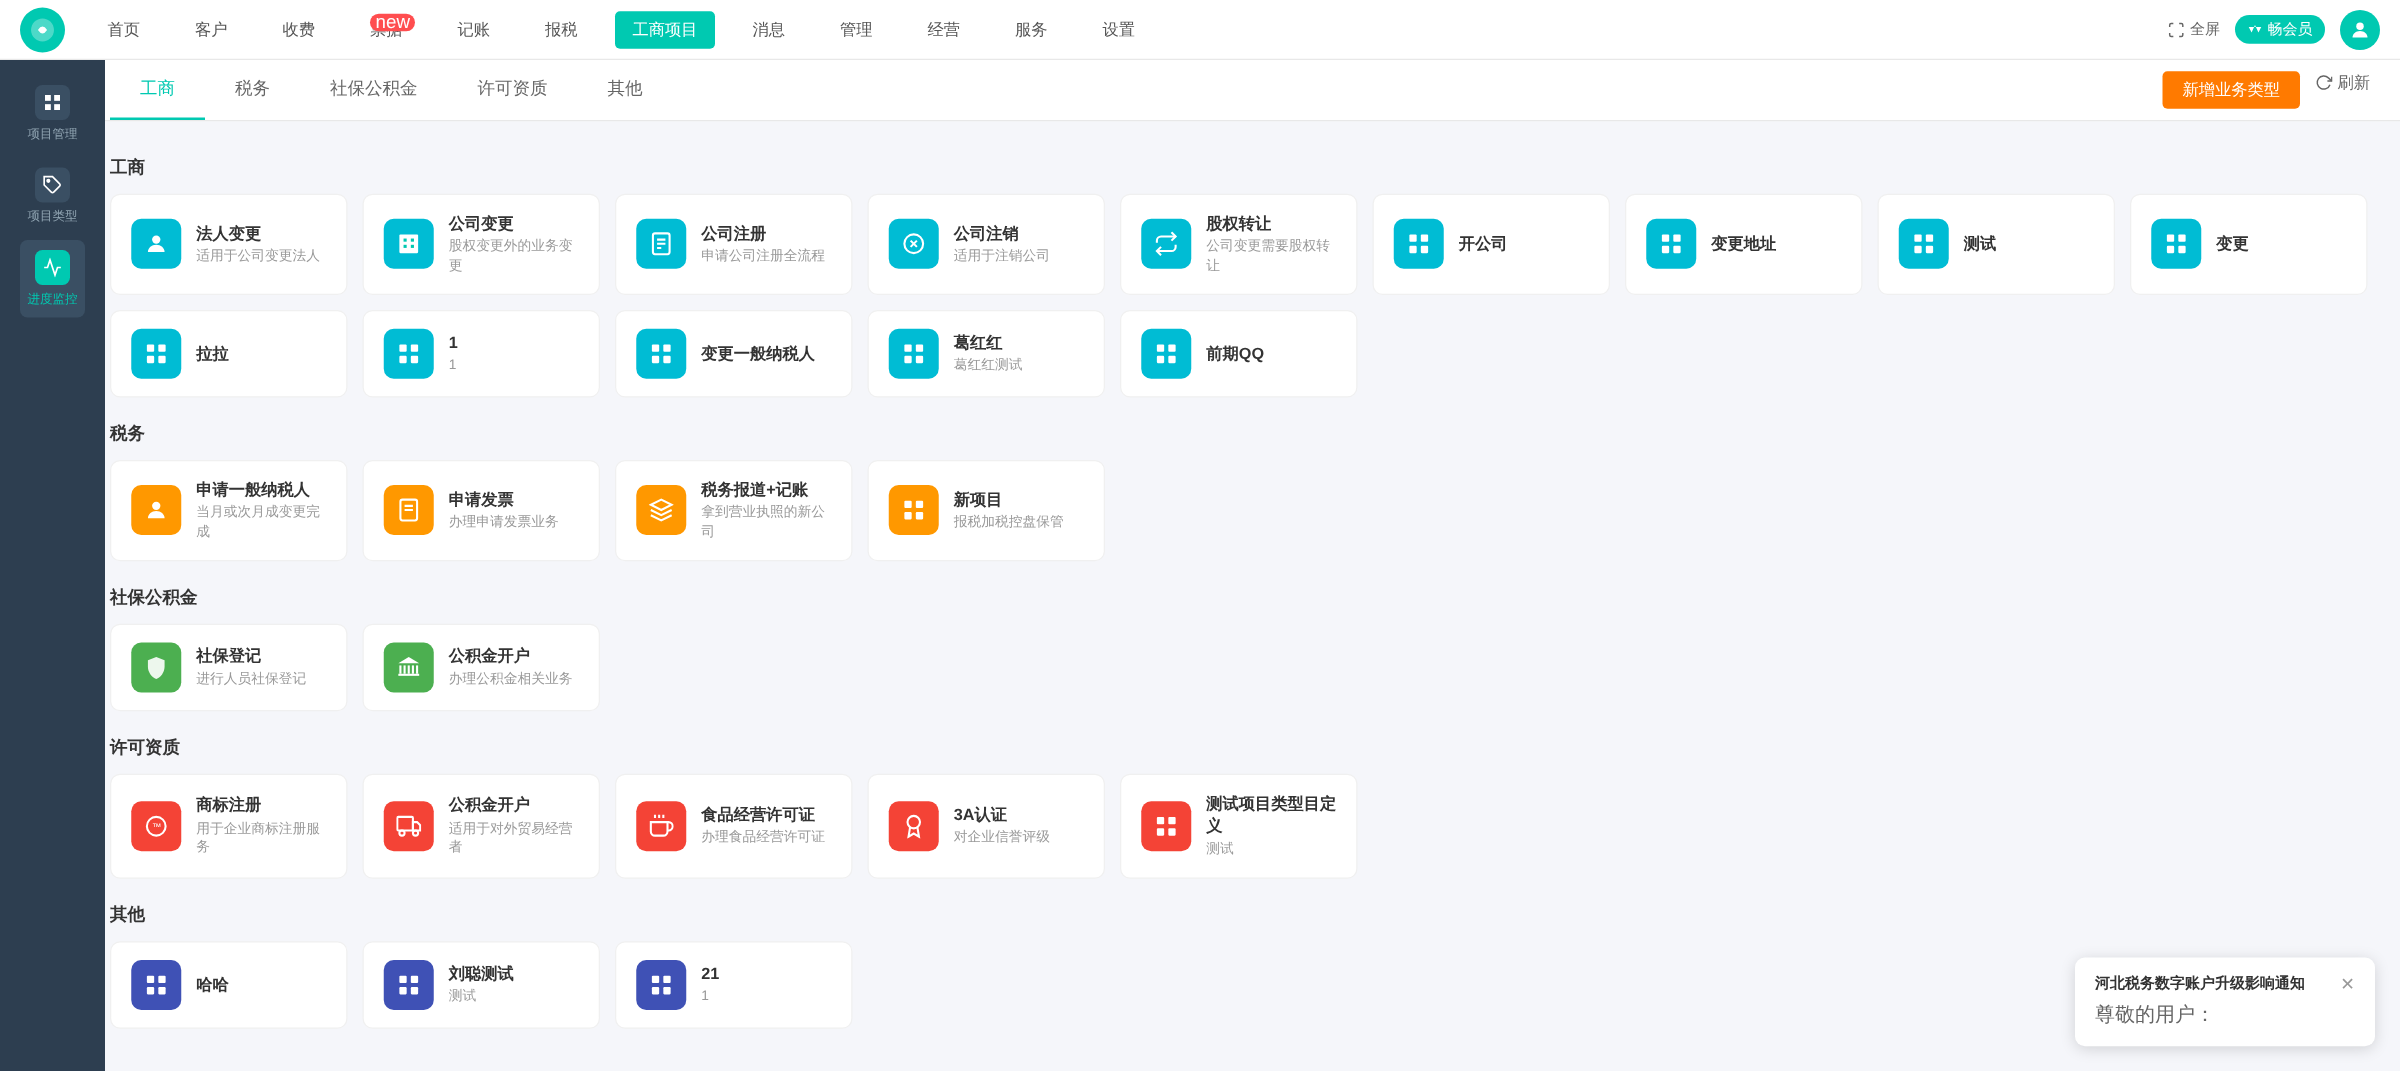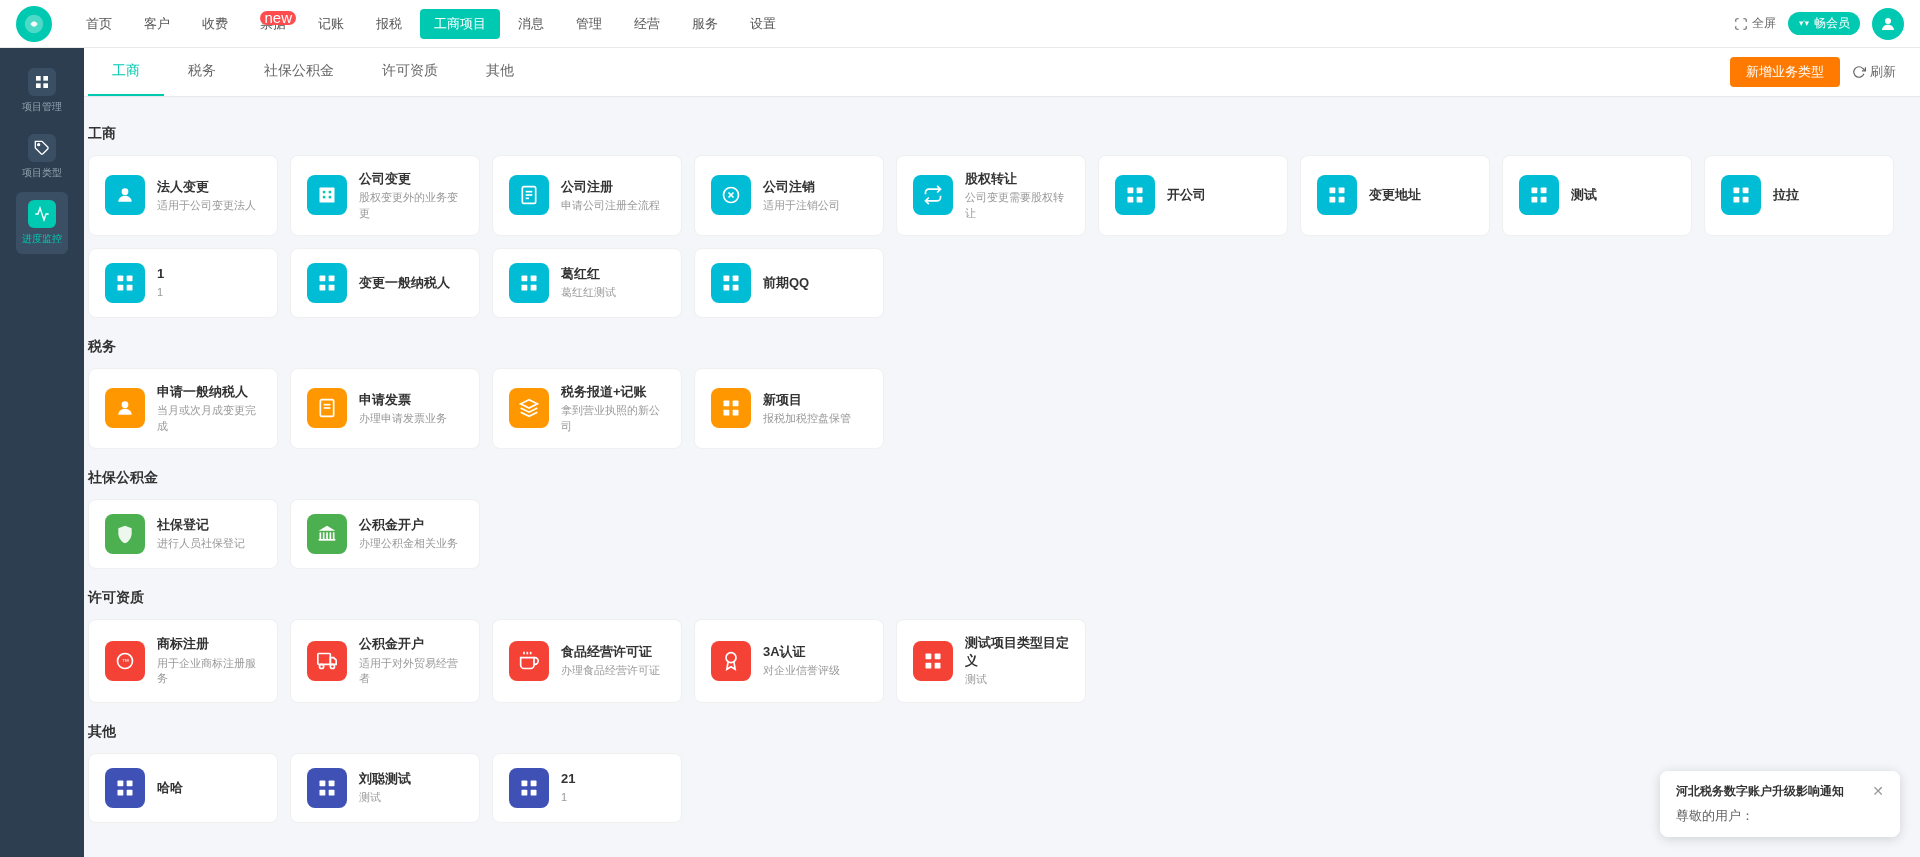--- a/index.html
+++ b/index.html
@@ -22,21 +22,21 @@
       height: 36px;
       background: #00c9b1;
       border-radius: 50%;
       display: flex;
       align-items: center;
       justify-content: center;
       margin-right: 20px;
       flex-shrink: 0;
     }
     .top-nav .logo svg { width: 22px; height: 22px; }
-    .nav-menu { display: flex; align-items: center; flex: 1; gap: 4px; }
+    .nav-menu { display: flex; align-items: center; flex: 1; gap: 16px; }
     .nav-item {
       padding: 6px 14px;
       border-radius: 4px;
       cursor: pointer;
       font-size: 13px;
       color: #555;
       white-space: nowrap;
       position: relative;
     }
     .nav-item.active {
@@ -137,21 +137,21 @@
       cursor: pointer;
       font-size: 14px;
       color: #666;
       border-bottom: 2px solid transparent;
       white-space: nowrap;
     }
     .tab-item.active {
       color: #00c9b1;
       border-bottom: 2px solid #00c9b1;
     }
-    .header-actions { display: flex; align-items: center; gap: 12px; padding-left: 48px; }
+    .header-actions { display: flex; align-items: flex-start; gap: 12px; padding-left: 48px; }
     .btn-new {
       background: #ff7a00;
       color: #fff;
       border: none;
       padding: 6px 16px;
       border-radius: 4px;
       cursor: pointer;
       font-size: 13px;
     }
     .btn-refresh {
@@ -234,21 +234,21 @@
       font-size: 12px;
     }
     .chat-header {
       display: flex;
       justify-content: space-between;
       align-items: center;
       margin-bottom: 6px;
     }
     .chat-title { font-weight: 600; font-size: 12px; color: #333; }
     .chat-close { cursor: pointer; color: #999; font-size: 14px; }
-    .chat-body { color: #666; font-size: 13px; line-height: 1.5; }
+    .chat-body { color: #666; font-size: 16px; line-height: 1.5; }
   </style>
 </head>
 <body>
 
 <nav class="top-nav">
   <div class="logo">
     <svg viewBox="0 0 24 24" fill="none" xmlns="http://www.w3.org/2000/svg">
       <path d="M12 2C6.48 2 2 6.48 2 12s4.48 10 10 10 10-4.48 10-10S17.52 2 12 2z" fill="white" opacity="0.3"></path>
       <path d="M8 12 Q12 6 16 12 Q12 18 8 12Z" fill="white"></path>
     </svg>
@@ -456,20 +456,33 @@
           <div class="card">
             <div class="card-icon ic-teal">
               <svg width="20" height="20" viewBox="0 0 24 24" fill="white">
                 <rect x="3" y="3" width="7" height="7" rx="1"></rect>
                 <rect x="14" y="3" width="7" height="7" rx="1"></rect>
                 <rect x="3" y="14" width="7" height="7" rx="1"></rect>
                 <rect x="14" y="14" width="7" height="7" rx="1"></rect>
               </svg>
             </div>
             <div class="card-text">
+              <div class="card-name">变更</div>
+            </div>
+          </div>
+          <div class="card">
+            <div class="card-icon ic-teal">
+              <svg width="20" height="20" viewBox="0 0 24 24" fill="white">
+                <rect x="3" y="3" width="7" height="7" rx="1"></rect>
+                <rect x="14" y="3" width="7" height="7" rx="1"></rect>
+                <rect x="3" y="14" width="7" height="7" rx="1"></rect>
+                <rect x="14" y="14" width="7" height="7" rx="1"></rect>
+              </svg>
+            </div>
+            <div class="card-text">
               <div class="card-name">拉拉</div>
             </div>
           </div>
           <div class="card">
             <div class="card-icon ic-teal">
               <svg width="20" height="20" viewBox="0 0 24 24" fill="white">
                 <rect x="3" y="3" width="7" height="7" rx="1"></rect>
                 <rect x="14" y="3" width="7" height="7" rx="1"></rect>
                 <rect x="3" y="14" width="7" height="7" rx="1"></rect>
                 <rect x="14" y="14" width="7" height="7" rx="1"></rect>

